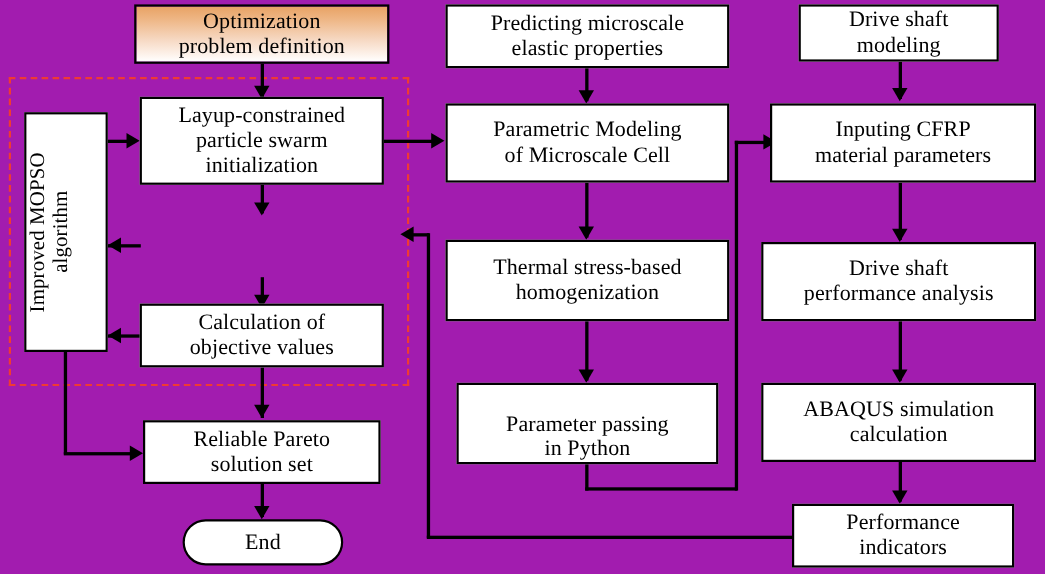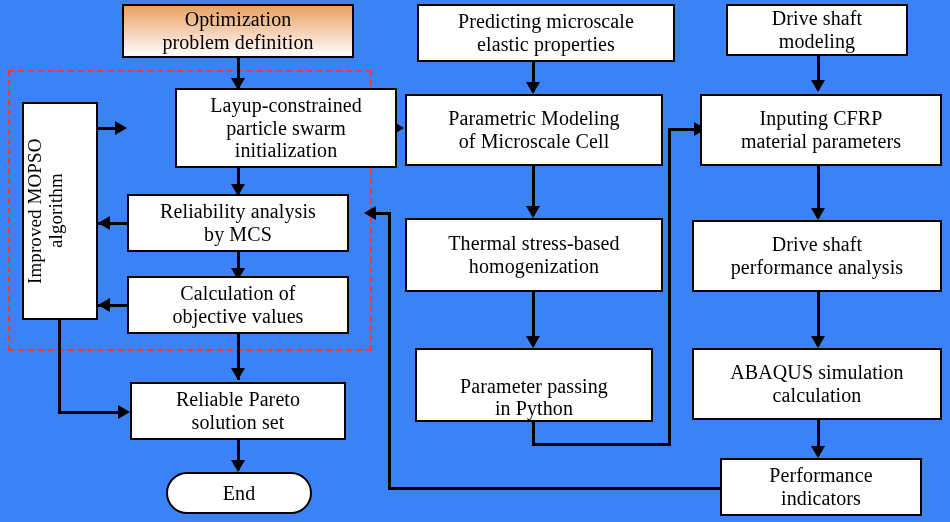--- a/index.html
+++ b/index.html
@@ -5,21 +5,21 @@
   html,body{margin:0;padding:0;background:#ffffff;}
   body{
     font-family:"Liberation Serif","DejaVu Serif",serif;
     color:#000;
     -webkit-font-smoothing:antialiased;
   }
   #canvas{
     position:relative;
     width:950px;
     height:522px;
-    background:#3b82f6;
+    background:#a21caf;
     overflow:hidden;
   }
   
   .node{
     position:absolute;
     box-sizing:border-box;
     border:2.2px solid #000;
     background:#ffffff;
     display:flex;
     align-items:center;
@@ -102,33 +102,30 @@
     <span class="txt">Optimization<br>problem definition</span>
   </div>
 
   <div class="ln v" style="left:237px;top:58px;height:32px;"></div>
   <div class="ar down" style="left:231px;top:78px;"></div>
 
   <div class="node vertical" style="left:22px;top:102px;width:76px;height:218px;font-size:19px;">
     <span class="txt">Improved MOPSO<br>algorithm</span>
   </div>
 
-  <div class="node" style="left:127px;top:88px;width:222px;height:80px;margin-left:48px;">
+  <div class="node" style="left:127px;top:88px;width:222px;height:80px;">
     <span class="txt">Layup-constrained<br>particle swarm<br>initialization</span>
   </div>
 
   <div class="ln h" style="left:98px;top:127px;width:18px;"></div>
   <div class="ar right" style="left:115px;top:121px;"></div>
 
   <div class="ln v" style="left:237px;top:168px;height:26px;"></div>
   <div class="ar down" style="left:231px;top:184px;"></div>
 
-  <div class="node" style="left:127px;top:194px;width:222px;height:58px;">
-    <span class="txt">Reliability analysis<br>by MCS</span>
-  </div>
 
   <div class="ln h" style="left:98px;top:222px;width:30px;"></div>
   <div class="ar left" style="left:98px;top:216px;"></div>
 
   <div class="ln v" style="left:237px;top:252px;height:24px;"></div>
   <div class="ar down" style="left:231px;top:268px;"></div>
 
   <div class="node" style="left:127px;top:276px;width:222px;height:58px;">
     <span class="txt">Calculation of<br>objective values</span>
   </div>
@@ -147,21 +144,21 @@
     <span class="txt">Reliable Pareto<br>solution set</span>
   </div>
 
   <div class="ln v" style="left:237px;top:440px;height:30px;"></div>
   <div class="ar down" style="left:231px;top:460px;"></div>
 
   <div class="node terminator" style="left:166px;top:472px;width:146px;height:42px;">
     <span class="txt">End</span>
   </div>
 
-  <div class="node" style="left:417px;top:4px;width:258px;height:58px;">
+  <div class="node" style="left:405px;top:4px;width:258px;height:58px;">
     <span class="txt">Predicting microscale<br>elastic properties</span>
   </div>
 
   <div class="ln v" style="left:532px;top:62px;height:30px;"></div>
   <div class="ar down" style="left:526px;top:82px;"></div>
 
   <div class="node" style="left:405px;top:94px;width:258px;height:72px;">
     <span class="txt">Parametric Modeling<br>of Microscale Cell</span>
   </div>
 

